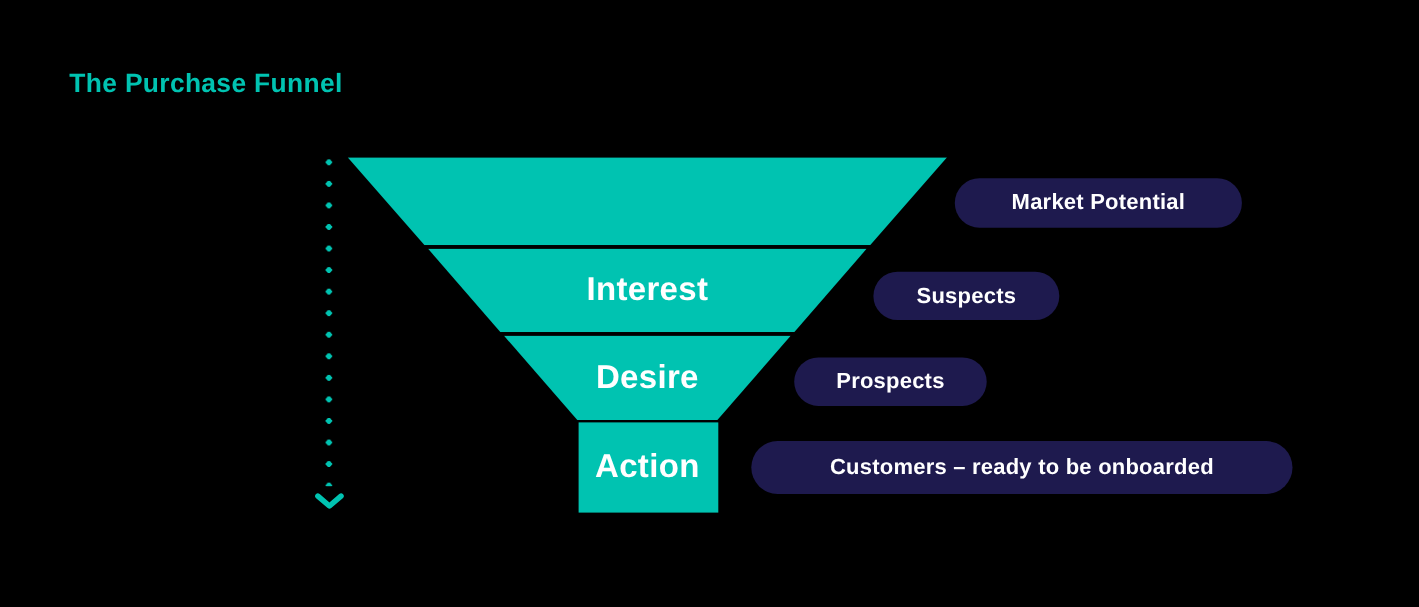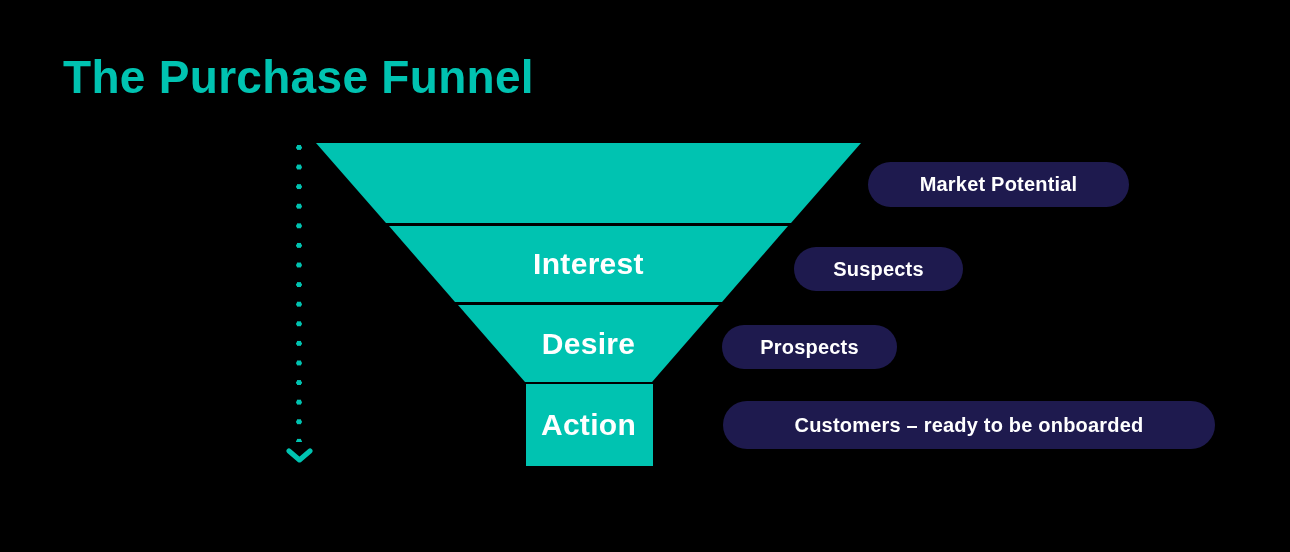--- a/index.html
+++ b/index.html
@@ -8,21 +8,21 @@
     --bg:#000000;
     --label:#FFFFFF;
   }
   html,body{margin:0;padding:0;background:var(--bg);}
   .canvas{
     position:relative;width:1290px;height:552px;background:var(--bg);
     overflow:hidden;font-family:"Liberation Sans","DejaVu Sans",sans-serif;
   }
   .title{
     position:absolute;left:63px;top:56px;margin:0;
-    font-size:46px;line-height:42px;font-weight:800;letter-spacing:.3px;
+    font-size:24px;line-height:42px;font-weight:800;letter-spacing:.3px;
     color:var(--teal);white-space:nowrap;
   }
   
   .arrow-dots{
     position:absolute;left:296px;top:144px;width:6px;height:298px;
     background-image:radial-gradient(circle at 3px 3.5px,var(--teal) 2.6px,rgba(0,0,0,0) 2.8px);
     background-size:6px 19.6px;background-repeat:repeat-y;
   }
   .arrow-head{position:absolute;left:286px;top:448px;width:27px;height:16px;}
   .arrow-head polyline{fill:none;stroke:var(--teal);stroke-width:5;stroke-linecap:round;stroke-linejoin:round;}
@@ -43,21 +43,21 @@
   .f-label-action{top:241px;height:82px;}
   
   .pill{
     position:absolute;background:var(--navy);color:var(--label);
     display:flex;align-items:center;justify-content:center;
     border-radius:24px;font-weight:800;font-size:20px;letter-spacing:.2px;white-space:nowrap;
   }
   .pill-market{left:868px;top:162px;width:261px;height:45px;}
   .pill-suspects{left:794px;top:247px;width:169px;height:44px;}
   .pill-prospects{left:722px;top:325px;width:175px;height:44px;}
-  .pill-customers{left:683px;top:401px;width:492px;height:48px;margin-left:40px;}
+  .pill-customers{left:683px;top:401px;width:492px;height:48px;}
 </style>
 </head>
 <body>
 
 <div class="canvas">
 
   <h1 class="title">The Purchase Funnel</h1>
 
   <div class="arrow-dots"></div>
   <svg class="arrow-head" viewBox="0 0 27 16">

